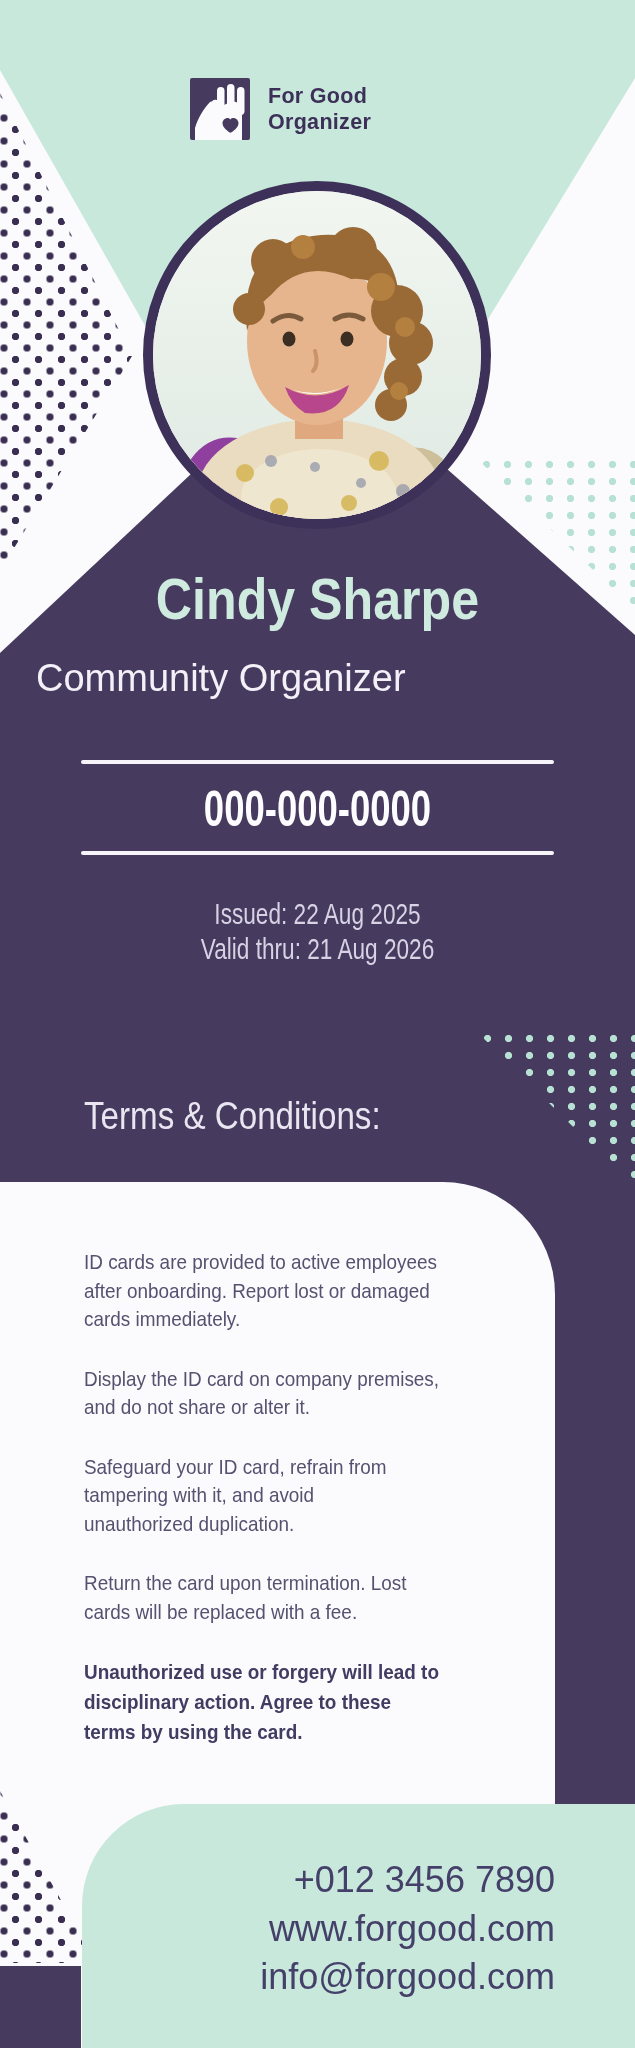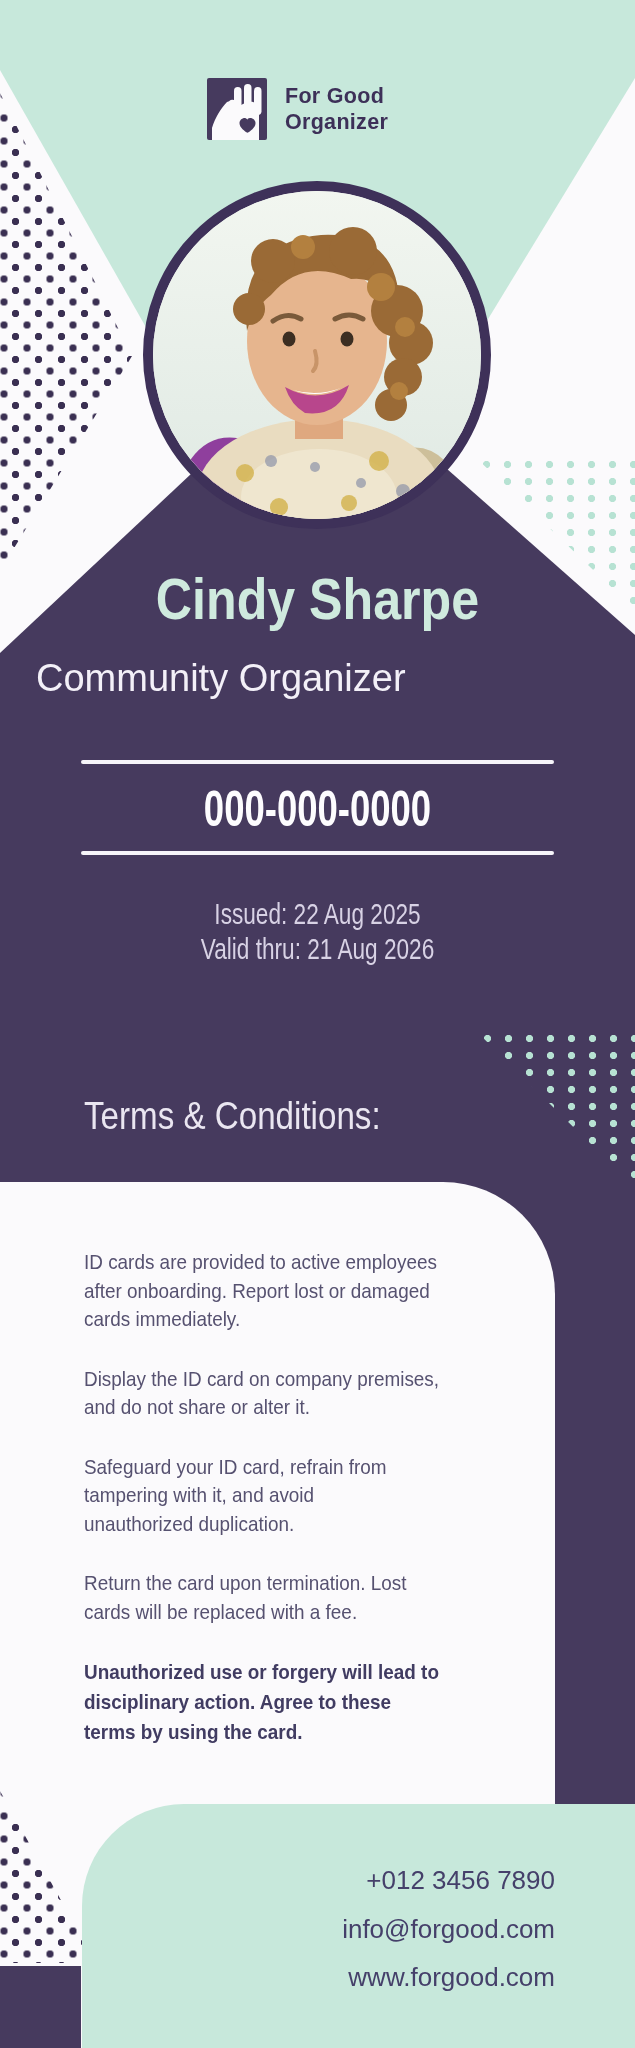--- a/index.html
+++ b/index.html
@@ -27,21 +27,21 @@
   .dots-bottomleft{left:0;top:1791px;width:96px;height:172px;
     clip-path:polygon(0 0,100% 100%,0 100%);}
 
   
   .purple-main{left:0;top:355px;width:635px;height:830px;background:#463a5e;
     clip-path:polygon(318px 0,635px 280px,635px 830px,0 830px,0 298px);}
   .purple-strip{left:448px;top:1178px;width:187px;height:632px;background:#463a5e;}
   .purple-corner{left:0;top:1966px;width:81px;height:82px;background:#463a5e;}
 
   
-  .logo{left:207px;top:78px;display:flex;align-items:flex-start;}
+  .logo{left:190px;top:78px;display:flex;align-items:flex-start;}
   .logo svg{display:block;}
   .logo-text{margin-left:18px;margin-top:5px;font-size:21.5px;font-weight:bold;
     line-height:26px;color:#3d3058;letter-spacing:.3px;}
 
   
   .photo{left:143px;top:181px;width:328px;height:328px;border:10px solid #3e3159;
     border-radius:50%;overflow:hidden;background:#edf2ec;}
 
   
   .name{left:0;top:567px;width:635px;text-align:center;font-size:57px;font-weight:bold;
@@ -61,21 +61,21 @@
   .white-panel{left:0;top:1182px;width:555px;height:866px;background:#fbfafc;
     border-top-right-radius:112px;}
   .terms-body{left:84px;top:1248px;width:460px;font-size:21px;line-height:28.5px;
     color:#565170;transform:scaleX(.9);transform-origin:0 0;}
   .terms-body p{margin:0 0 31px 0;white-space:pre-line;}
   .terms-body p.em{font-weight:bold;color:#413c62;line-height:30px;}
 
   
   .mint-panel{left:82px;top:1804px;width:553px;height:244px;background:#c7e8db;
     border-top-left-radius:102px;}
-  .contact{right:80px;top:1856px;text-align:right;font-size:26px;line-height:48.5px;
+  .contact{right:80px;top:1856px;text-align:right;font-size:36px;line-height:48.5px;
     color:#45406a;}
 </style>
 </head>
 <body>
 
 <div class="stage">
 
   <div class="abs mint-top"></div>
   <div class="abs dots-purple dots-topleft"></div>
   <div class="abs dots-mint dots-topright"></div>
@@ -190,17 +190,17 @@
     <p class="em">Unauthorized use or forgery will lead to
 disciplinary action. Agree to these
 terms by using the card.</p>
   </div>
 
   <div class="abs dots-purple dots-bottomleft"></div>
   <div class="abs purple-corner"></div>
   <div class="abs mint-panel"></div>
   <div class="abs contact">
     <div>+012 3456 7890</div>
+    <div>www.forgood.com</div>
     <div>info@forgood.com</div>
-    <div>www.forgood.com</div>
   </div>
 
 </div>
 
 </body></html>

